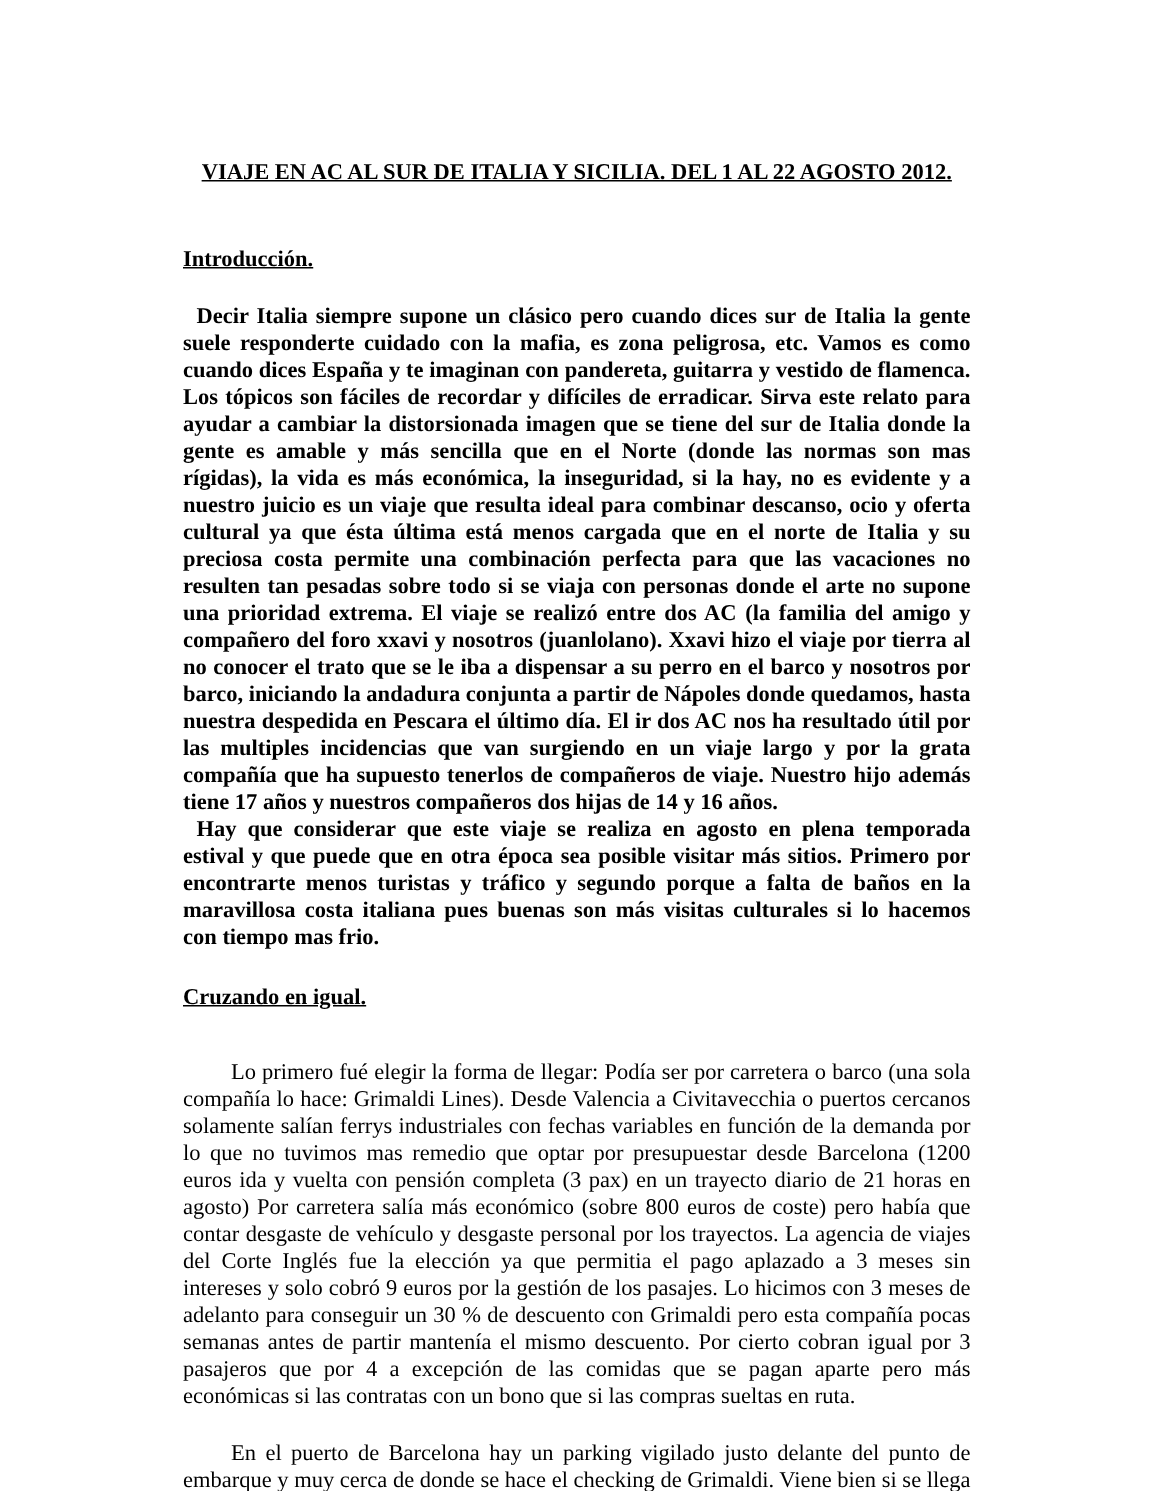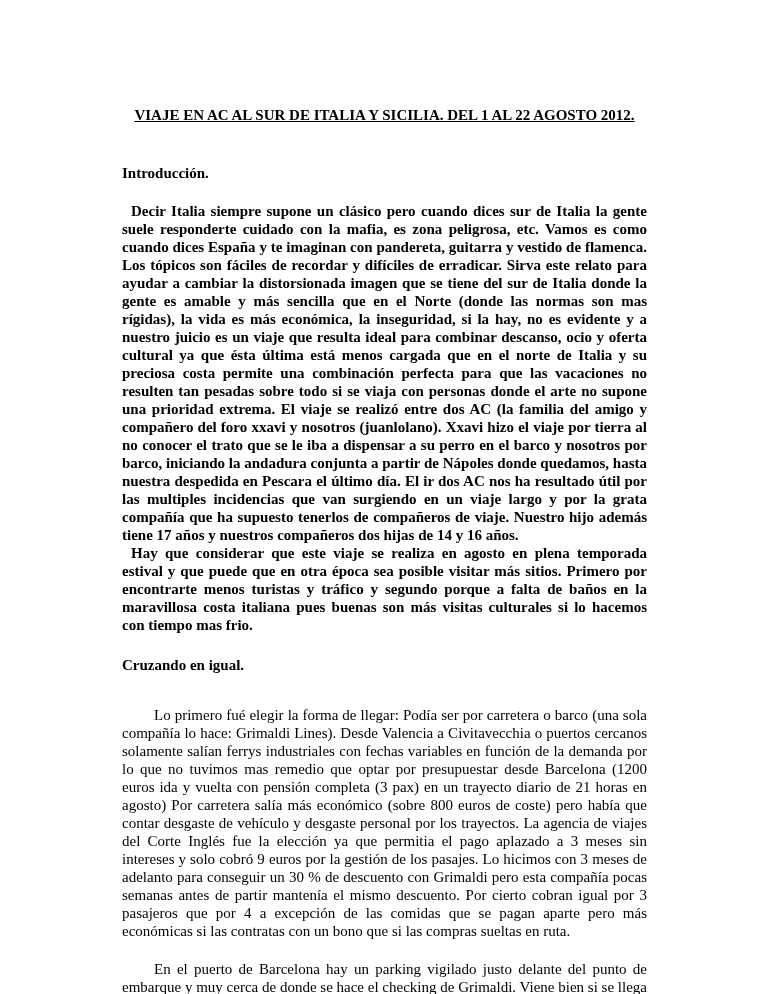--- a/index.html
+++ b/index.html
@@ -22,20 +22,21 @@
     overflow: hidden;
   }
   .doc-title {
     text-align: center;
     font-weight: bold;
     text-decoration: underline;
     margin: 0 0 40px 0;
   }
   .section-heading {
     font-weight: bold;
+    text-decoration: underline;
     margin: 17px 0 20px 0;
   }
   .section + .section {
     margin-top: 22px;
   }
   .section + .section .section-heading {
     margin-bottom: 32px;
   }
   .para {
     margin: 0;

